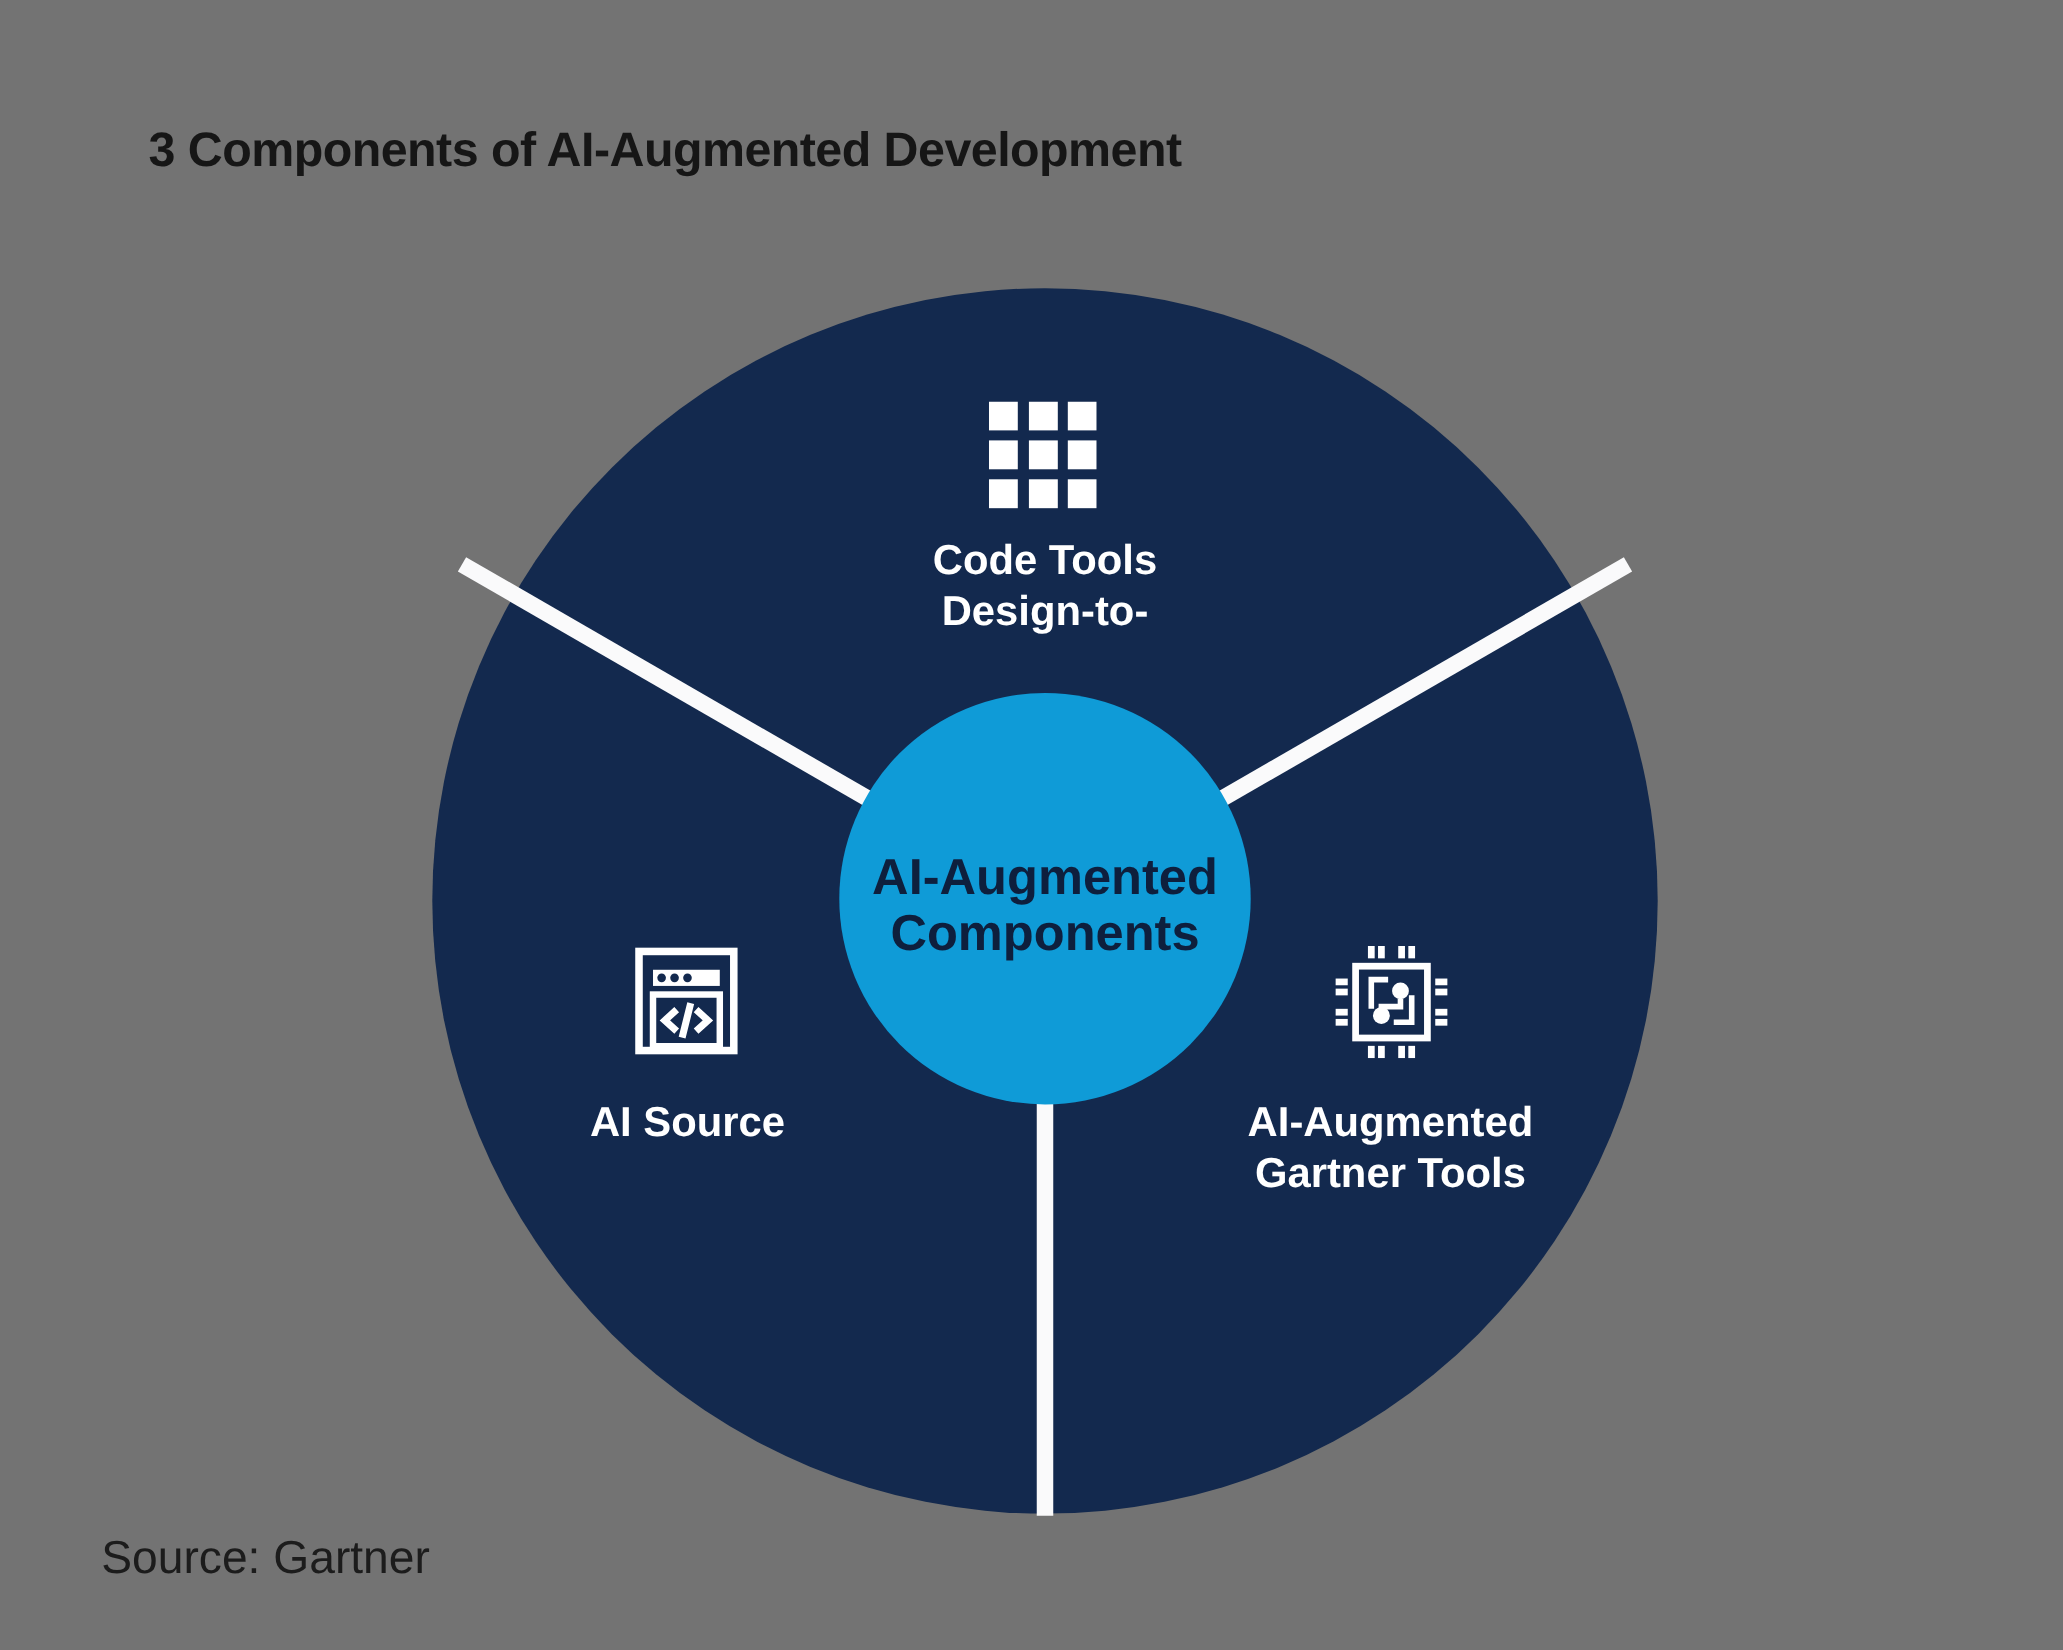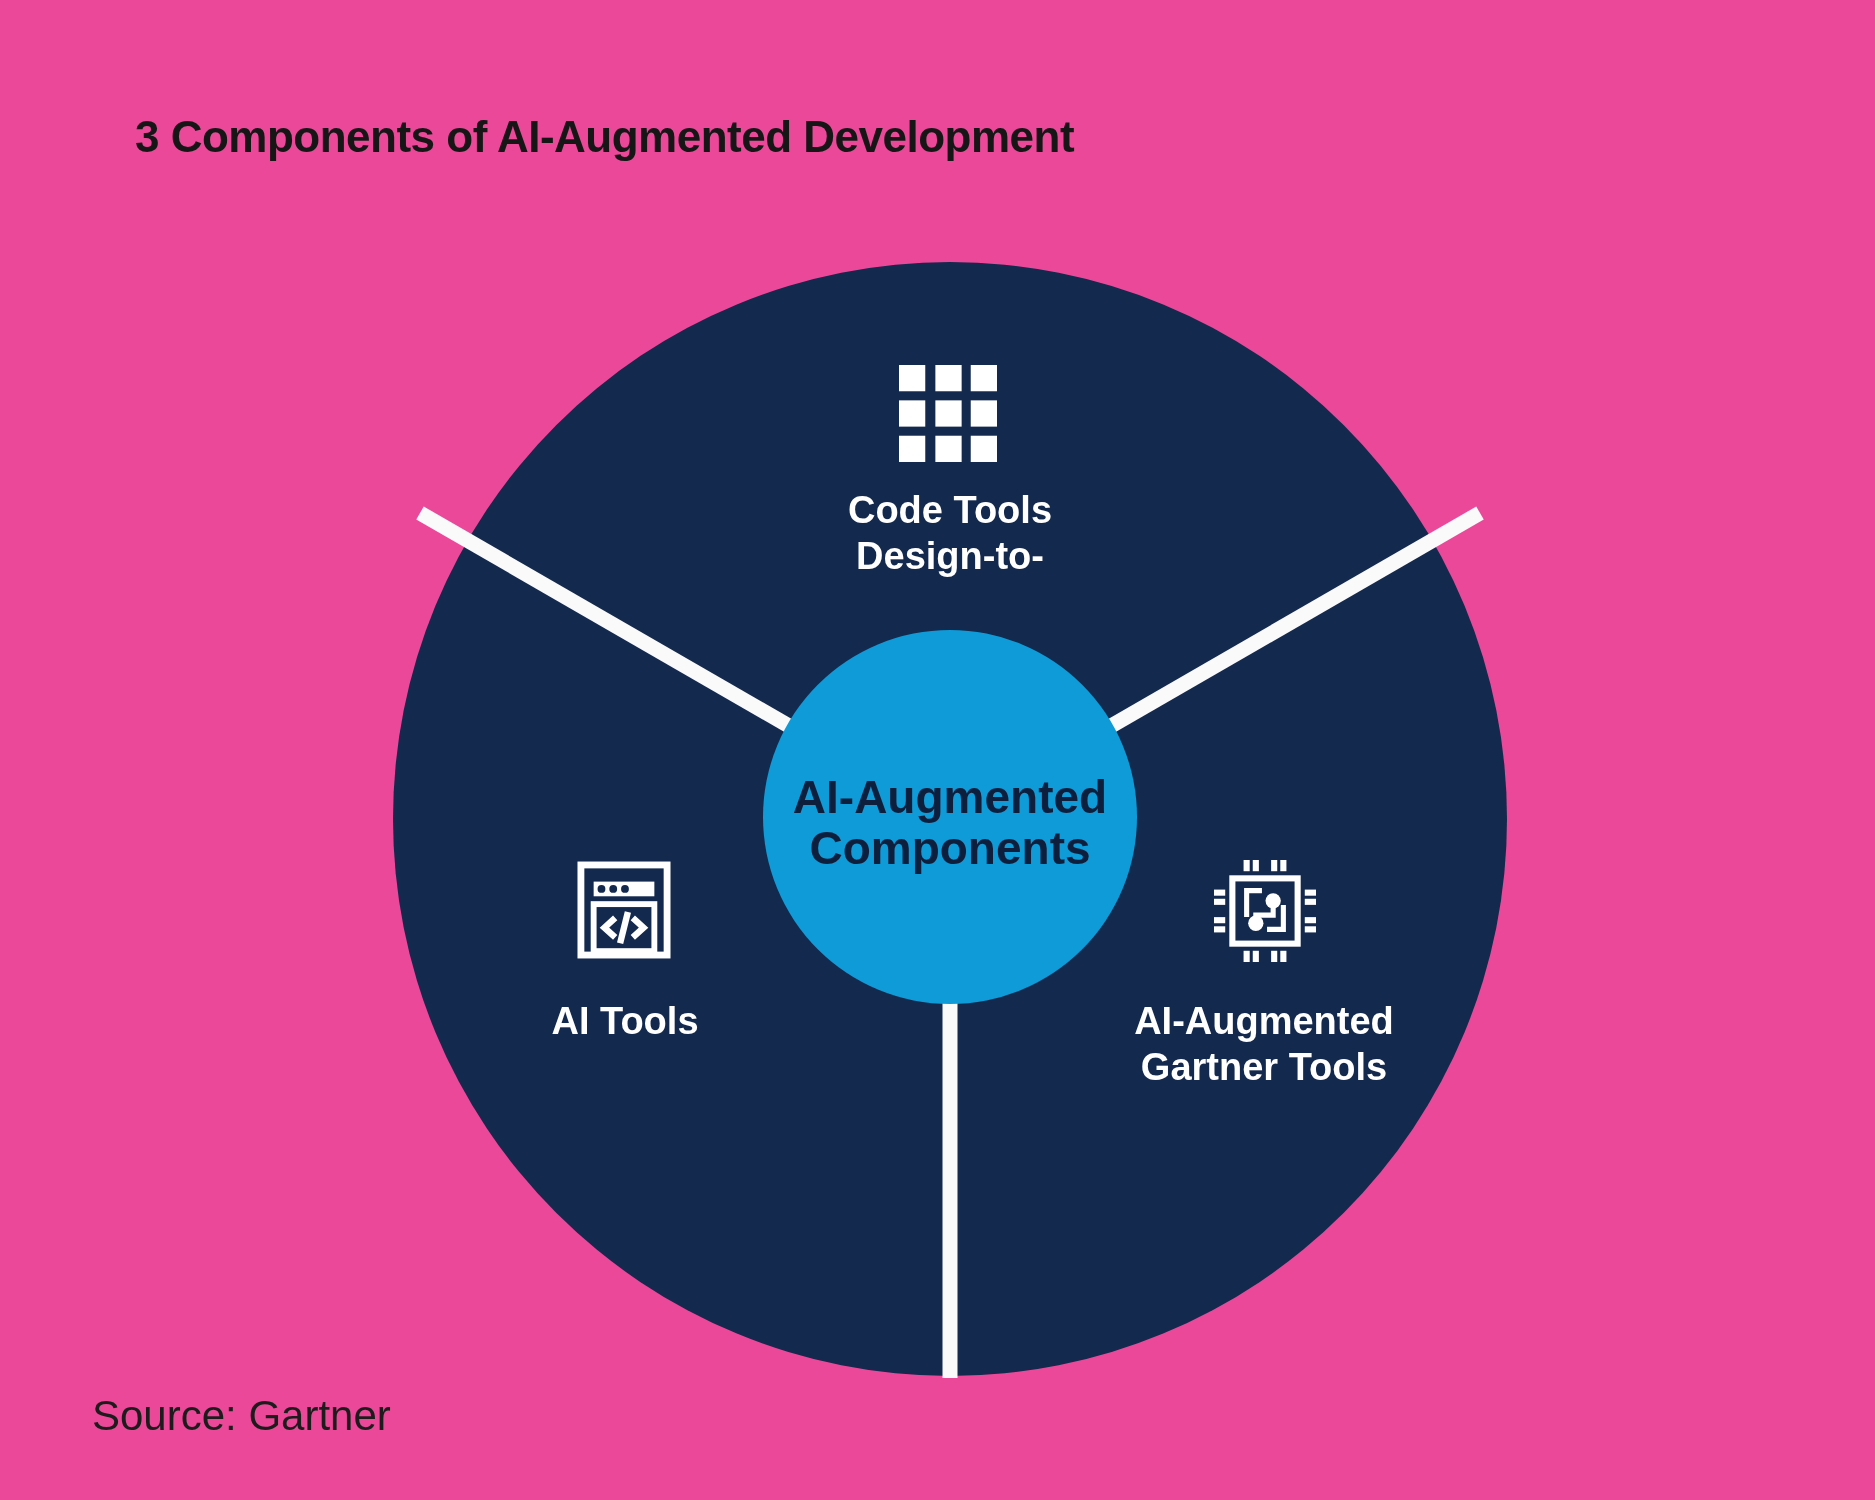--- a/index.html
+++ b/index.html
@@ -1,21 +1,21 @@
 <!DOCTYPE html>
 <html><head>
 <meta charset="utf-8">
 <style>
   * { margin: 0; padding: 0; box-sizing: border-box; }
   html, body { background: #F1F1F2; }
   .canvas {
     position: relative;
     width: 1875px;
     height: 1500px;
-    background: #ec4899;
+    background: #737373;
     font-family: "Liberation Sans", sans-serif;
     overflow: hidden;
   }
   .title {
     position: absolute;
     left: 135px;
     top: 112px;
     font-size: 44px;
     font-weight: 700;
     color: #161616;
@@ -113,21 +113,21 @@
       <circle cx="49" cy="28.5" r="4" fill="#13294E"></circle>
       <rect x="17" y="44" width="62" height="48" fill="none" stroke="#FFFFFF" stroke-width="6"></rect>
       <g stroke="#FFFFFF" stroke-width="6.5" fill="none">
         <polyline points="39,58 28,68 39,78"></polyline>
         <polyline points="57,58 68,68 57,78"></polyline>
         <line x1="52" y1="52" x2="44" y2="84"></line>
       </g>
     </svg>
   </div>
   <div class="seg-label seg-label-left">
-    <div>AI Tools</div>
+    <div>AI Source</div>
   </div>
 
   <div class="icon icon-chip">
     <svg width="102" height="102" viewBox="0 0 100 100" aria-hidden="true">
       <g fill="#FFFFFF">
 
         <rect x="29" y="0" width="6" height="11"></rect>
         <rect x="38" y="0" width="6" height="11"></rect>
         <rect x="56" y="0" width="6" height="11"></rect>
         <rect x="65" y="0" width="6" height="11"></rect>

